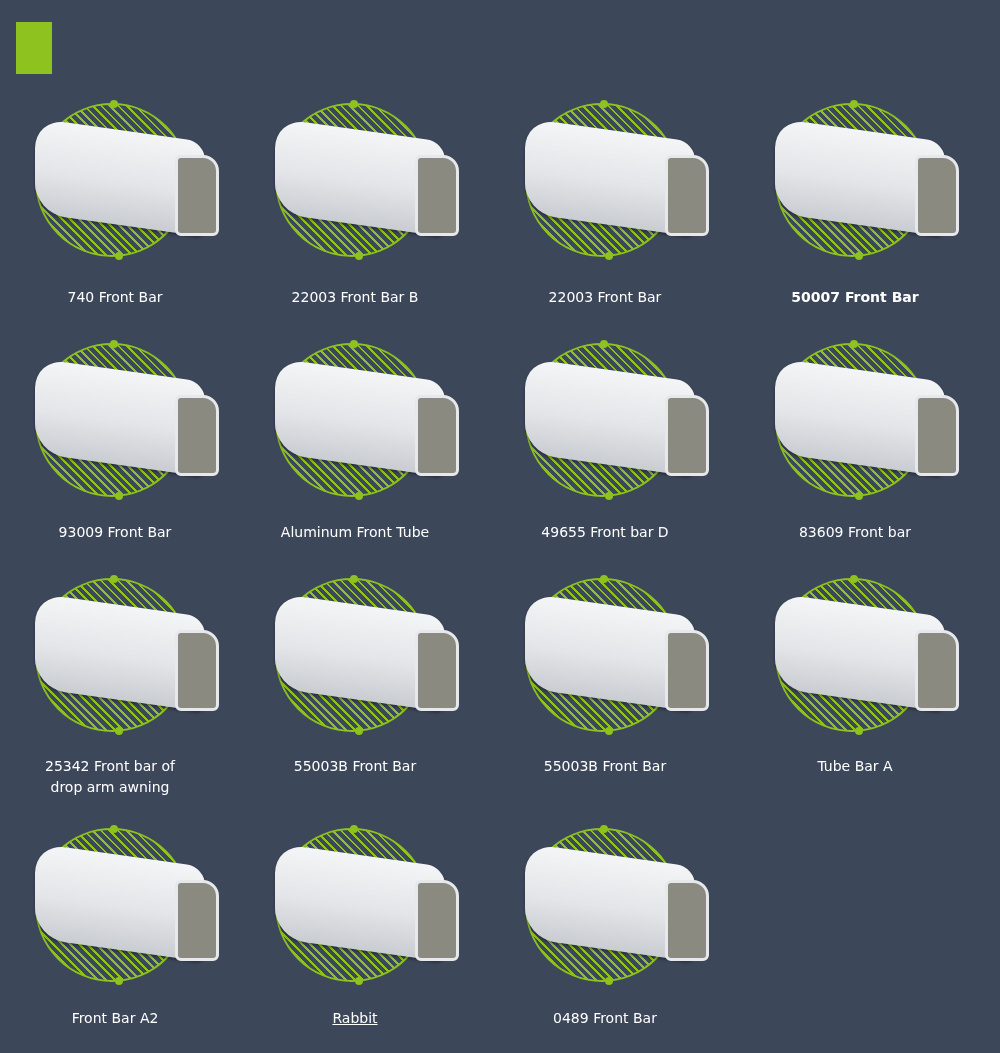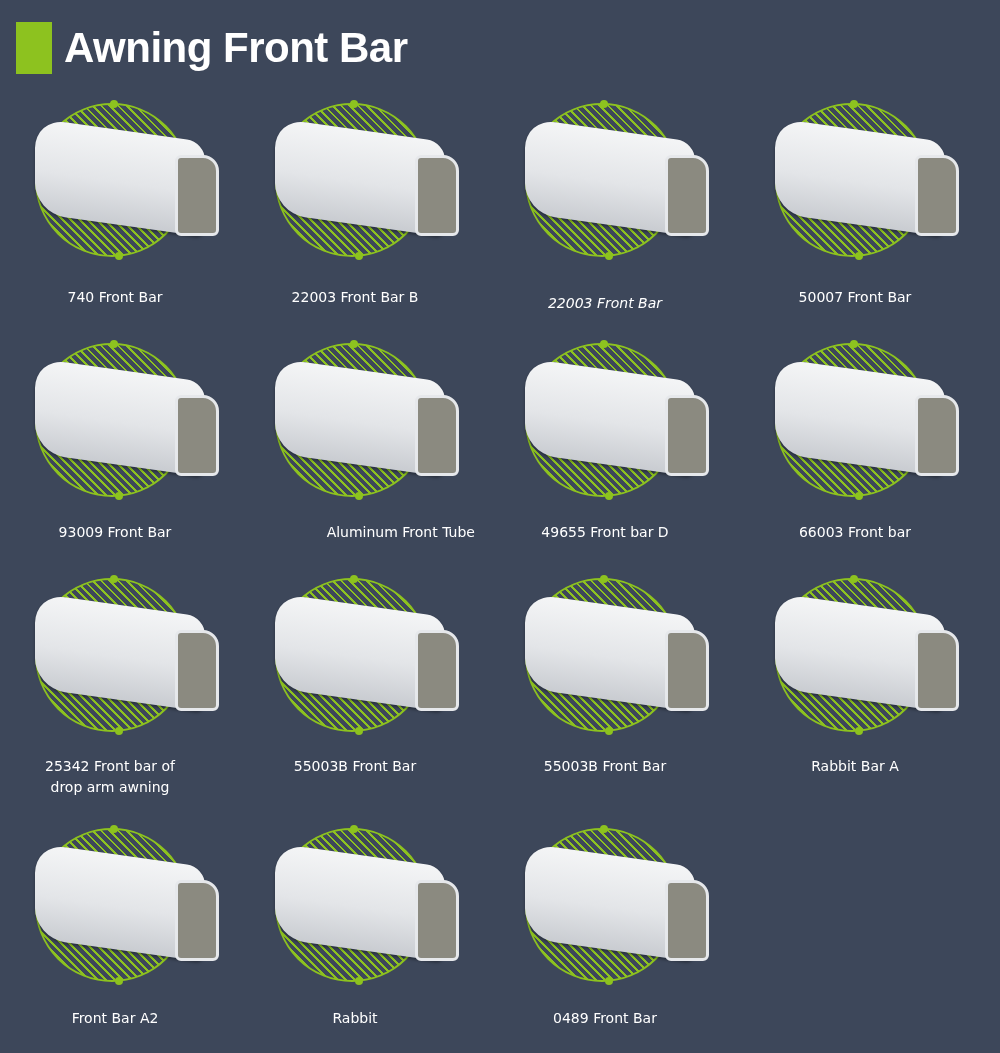--- a/index.html
+++ b/index.html
@@ -14,21 +14,20 @@
   .bar{position:absolute;background:linear-gradient(180deg,#f4f5f6 0%,#e3e5e8 55%,#c9ccd1 100%);
     border-radius:30px 18px 10px 30px;box-shadow:0 2px 3px rgba(0,0,0,.35);}
   .bar-end{position:absolute;background:#8b8a80;border:3px solid #e6e8eb;border-radius:6px 16px 6px 6px;}
   .label{position:absolute;width:240px;text-align:center;color:#fff;font-size:14px;line-height:21px;}
 </style>
 </head>
 <body>
 
 <div class="title-wrap">
   <div class="title-square"></div>
-  <div class="title">Awning Front Bar</div>
 </div>
 
 <div id="grid">
     <div class="card" style="left: 0px; top: 95px;">
       <div class="circle" style="left:35px;top:8px;"></div>
       <div class="dot" style="left:110px;top:5px;"></div>
       <div class="dot" style="left:115px;top:157px;"></div>
       <div class="bar" style="left:35px;top:35px;width:170px;height:95px;transform:skewY(8deg);"></div>
       <div class="bar-end" style="left:175px;top:60px;width:38px;height:75px;"></div>
     </div>
@@ -41,61 +40,61 @@
       <div class="bar-end" style="left:175px;top:60px;width:38px;height:75px;"></div>
     </div>
     <div class="label" style="left: 235px; top: 287px;">22003 Front Bar B</div>
     <div class="card" style="left: 490px; top: 95px;">
       <div class="circle" style="left:35px;top:8px;"></div>
       <div class="dot" style="left:110px;top:5px;"></div>
       <div class="dot" style="left:115px;top:157px;"></div>
       <div class="bar" style="left:35px;top:35px;width:170px;height:95px;transform:skewY(8deg);"></div>
       <div class="bar-end" style="left:175px;top:60px;width:38px;height:75px;"></div>
     </div>
-    <div class="label" style="left: 485px; top: 293px; font-style: italic;">22003 Front Bar</div>
+    <div class="label" style="left: 485px; top: 287px;">22003 Front Bar</div>
     <div class="card" style="left: 740px; top: 95px;">
       <div class="circle" style="left:35px;top:8px;"></div>
       <div class="dot" style="left:110px;top:5px;"></div>
       <div class="dot" style="left:115px;top:157px;"></div>
       <div class="bar" style="left:35px;top:35px;width:170px;height:95px;transform:skewY(8deg);"></div>
       <div class="bar-end" style="left:175px;top:60px;width:38px;height:75px;"></div>
     </div>
-    <div class="label" style="left: 735px; top: 287px;">50007 Front Bar</div>
+    <div class="label" style="left: 735px; top: 287px; font-weight: bold;">50007 Front Bar</div>
     <div class="card" style="left: 0px; top: 335px;">
       <div class="circle" style="left:35px;top:8px;"></div>
       <div class="dot" style="left:110px;top:5px;"></div>
       <div class="dot" style="left:115px;top:157px;"></div>
       <div class="bar" style="left:35px;top:35px;width:170px;height:95px;transform:skewY(8deg);"></div>
       <div class="bar-end" style="left:175px;top:60px;width:38px;height:75px;"></div>
     </div>
     <div class="label" style="left: -5px; top: 522px;">93009 Front Bar</div>
     <div class="card" style="left: 240px; top: 335px;">
       <div class="circle" style="left:35px;top:8px;"></div>
       <div class="dot" style="left:110px;top:5px;"></div>
       <div class="dot" style="left:115px;top:157px;"></div>
       <div class="bar" style="left:35px;top:35px;width:170px;height:95px;transform:skewY(8deg);"></div>
       <div class="bar-end" style="left:175px;top:60px;width:38px;height:75px;"></div>
     </div>
-    <div class="label" style="left: 235px; top: 522px; text-align: right;">Aluminum Front Tube</div>
+    <div class="label" style="left: 235px; top: 522px;">Aluminum Front Tube</div>
     <div class="card" style="left: 490px; top: 335px;">
       <div class="circle" style="left:35px;top:8px;"></div>
       <div class="dot" style="left:110px;top:5px;"></div>
       <div class="dot" style="left:115px;top:157px;"></div>
       <div class="bar" style="left:35px;top:35px;width:170px;height:95px;transform:skewY(8deg);"></div>
       <div class="bar-end" style="left:175px;top:60px;width:38px;height:75px;"></div>
     </div>
     <div class="label" style="left: 485px; top: 522px;">49655 Front bar D</div>
     <div class="card" style="left: 740px; top: 335px;">
       <div class="circle" style="left:35px;top:8px;"></div>
       <div class="dot" style="left:110px;top:5px;"></div>
       <div class="dot" style="left:115px;top:157px;"></div>
       <div class="bar" style="left:35px;top:35px;width:170px;height:95px;transform:skewY(8deg);"></div>
       <div class="bar-end" style="left:175px;top:60px;width:38px;height:75px;"></div>
     </div>
-    <div class="label" style="left: 735px; top: 522px;">66003 Front bar</div>
+    <div class="label" style="left: 735px; top: 522px;">83609 Front bar</div>
     <div class="card" style="left: 0px; top: 570px;">
       <div class="circle" style="left:35px;top:8px;"></div>
       <div class="dot" style="left:110px;top:5px;"></div>
       <div class="dot" style="left:115px;top:157px;"></div>
       <div class="bar" style="left:35px;top:35px;width:170px;height:95px;transform:skewY(8deg);"></div>
       <div class="bar-end" style="left:175px;top:60px;width:38px;height:75px;"></div>
     </div>
     <div class="label" style="left: 35px; top: 756px; width: 150px;">25342 Front bar of drop arm awning</div>
     <div class="card" style="left: 240px; top: 570px;">
       <div class="circle" style="left:35px;top:8px;"></div>
@@ -113,37 +112,37 @@
       <div class="bar-end" style="left:175px;top:60px;width:38px;height:75px;"></div>
     </div>
     <div class="label" style="left: 485px; top: 756px;">55003B Front Bar</div>
     <div class="card" style="left: 740px; top: 570px;">
       <div class="circle" style="left:35px;top:8px;"></div>
       <div class="dot" style="left:110px;top:5px;"></div>
       <div class="dot" style="left:115px;top:157px;"></div>
       <div class="bar" style="left:35px;top:35px;width:170px;height:95px;transform:skewY(8deg);"></div>
       <div class="bar-end" style="left:175px;top:60px;width:38px;height:75px;"></div>
     </div>
-    <div class="label" style="left: 735px; top: 756px;">Rabbit Bar A</div>
+    <div class="label" style="left: 735px; top: 756px;">Tube Bar A</div>
     <div class="card" style="left: 0px; top: 820px;">
       <div class="circle" style="left:35px;top:8px;"></div>
       <div class="dot" style="left:110px;top:5px;"></div>
       <div class="dot" style="left:115px;top:157px;"></div>
       <div class="bar" style="left:35px;top:35px;width:170px;height:95px;transform:skewY(8deg);"></div>
       <div class="bar-end" style="left:175px;top:60px;width:38px;height:75px;"></div>
     </div>
     <div class="label" style="left: -5px; top: 1008px;">Front Bar A2</div>
     <div class="card" style="left: 240px; top: 820px;">
       <div class="circle" style="left:35px;top:8px;"></div>
       <div class="dot" style="left:110px;top:5px;"></div>
       <div class="dot" style="left:115px;top:157px;"></div>
       <div class="bar" style="left:35px;top:35px;width:170px;height:95px;transform:skewY(8deg);"></div>
       <div class="bar-end" style="left:175px;top:60px;width:38px;height:75px;"></div>
     </div>
-    <div class="label" style="left: 235px; top: 1008px;">Rabbit</div>
+    <div class="label" style="left: 235px; top: 1008px; text-decoration: underline;">Rabbit</div>
     <div class="card" style="left: 490px; top: 820px;">
       <div class="circle" style="left:35px;top:8px;"></div>
       <div class="dot" style="left:110px;top:5px;"></div>
       <div class="dot" style="left:115px;top:157px;"></div>
       <div class="bar" style="left:35px;top:35px;width:170px;height:95px;transform:skewY(8deg);"></div>
       <div class="bar-end" style="left:175px;top:60px;width:38px;height:75px;"></div>
     </div>
     <div class="label" style="left: 485px; top: 1008px;">0489 Front Bar</div>
   </div>
 

